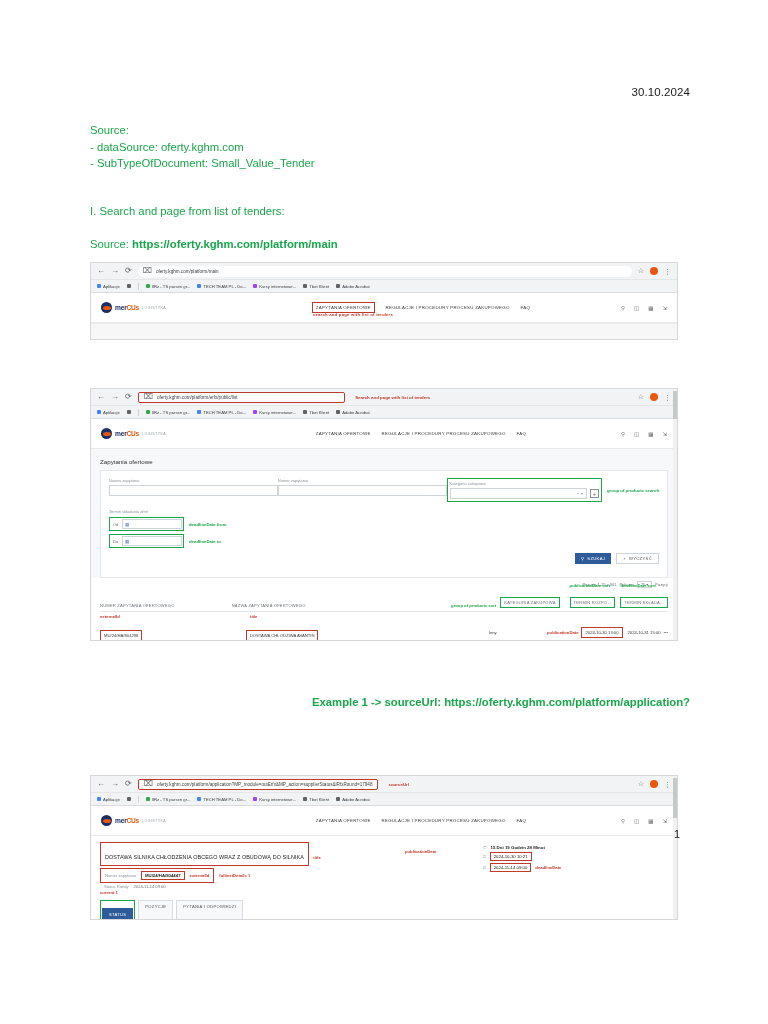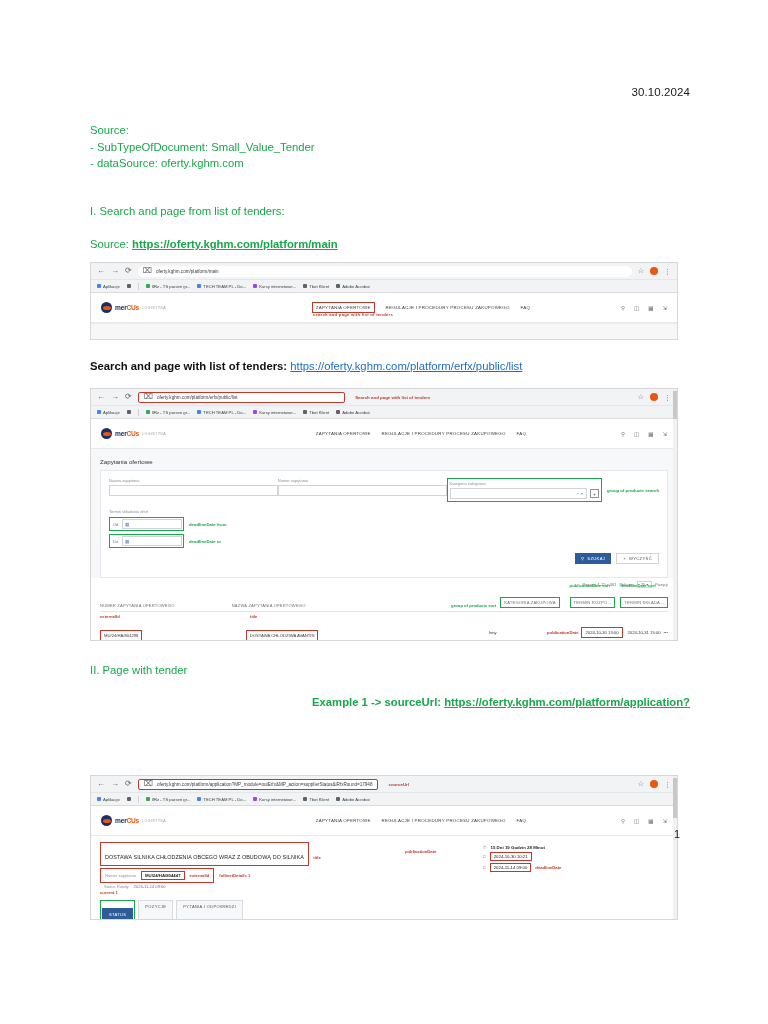--- a/index.html
+++ b/index.html
@@ -20,21 +20,21 @@
   }
   .doc-title {
     position: absolute; top: 103px; left: 0; right: 0;
     text-align: center; font-size: 12.5px; font-weight: bold; color: #000;
   }
   .content { position: absolute; left: 90px; top: 0; width: 600px; }
 
   .green { color: #1aa64b; }
   .green-b { color: #1aa64b; font-weight: bold; }
   .ln { font-size: 11.3px; line-height: 16.5px; }
-  .lnk-green { color: #1aa64b; text-decoration: underline; font-weight: bold; }
+  .lnk-green { color: #1aa64b; font-weight: bold; }
   .lnk-blue { color: #1f6fc4; text-decoration: underline; }
   .blk { color: #111; font-weight: bold; font-size: 11.3px; }
 
   .blk-src  { position: absolute; top: 122px; }
   .blk-sec1 { position: absolute; top: 203px; }
   .blk-src2 { position: absolute; top: 236px; }
   .blk-mid  { position: absolute; top: 358px; }
   .blk-sec2 { position: absolute; top: 662px; }
   .blk-ex   { position: absolute; top: 694px; line-height: 16px; text-align: right; }
   .blk-cur  { position: absolute; top: 744px; }
@@ -180,22 +180,22 @@
 </style>
 </head>
 <body>
 
 <div class="page">
 
   <div class="date-line">30.10.2024</div>
 
   <div class="content blk-src">
     <div class="ln green">Source:</div>
+    <div class="ln green">- dataSource: oferty.kghm.com</div>
     <div class="ln green">- SubTypeOfDocument: Small_Value_Tender</div>
-    <div class="ln green">- dataSource: oferty.kghm.com</div>
   </div>
 
   <div class="content blk-sec1 ln green">I. Search and page from list of tenders:</div>
 
   <div class="content blk-src2 ln">
     <span class="green">Source: </span><span class="lnk-green">https://oferty.kghm.com/platform/main</span>
   </div>
 
   <div class="shot" id="shot1">
     <div class="bar-nav">
@@ -255,23 +255,20 @@
       <div class="head-icons">
         <span class="hico">⚲</span>
         <span class="hico">◫</span>
         <span class="hico">▦</span>
         <span class="hico">⇲</span>
       </div>
     </div>
     <div class="filler"></div>
   </div>
 
-  <div class="content blk-mid ln">
-    <span class="blk">Search and page with list of tenders: </span><span class="lnk-blue">https://oferty.kghm.com/platform/erfx/public/list</span>
-  </div>
 
   <div class="shot" id="shot2">
     <div class="bar-nav">
       <span class="navico">←</span>
       <span class="navico">→</span>
       <span class="navico">⟳</span>
       <div class="omnibox redbox">
         <span class="navico">⌧</span>
         <span>oferty.kghm.com/platform/erfx/public/list</span>
       </div>
@@ -427,21 +424,20 @@
         <span class="td" style="margin-left:5px">2024-10-31 15:00</span>
         <span class="td" style="margin-left:3px">•••</span>
       </div>
 
     </div>
     <div class="scrollrail">
         <div class="scrollthumb"></div>
       </div>
   </div>
 
-  <div class="content blk-sec2 ln green">II. Page with tender</div>
 
   <div class="content blk-ex ln">
     <span class="green-b">Example 1 -&gt; sourceUrl: </span><span class="lnk-green">https://oferty.kghm.com/platform/application?</span><br>
   </div>
 
 
   <div class="shot" id="shot3">
     <div class="bar-nav">
       <span class="navico">←</span>
       <span class="navico">→</span>

